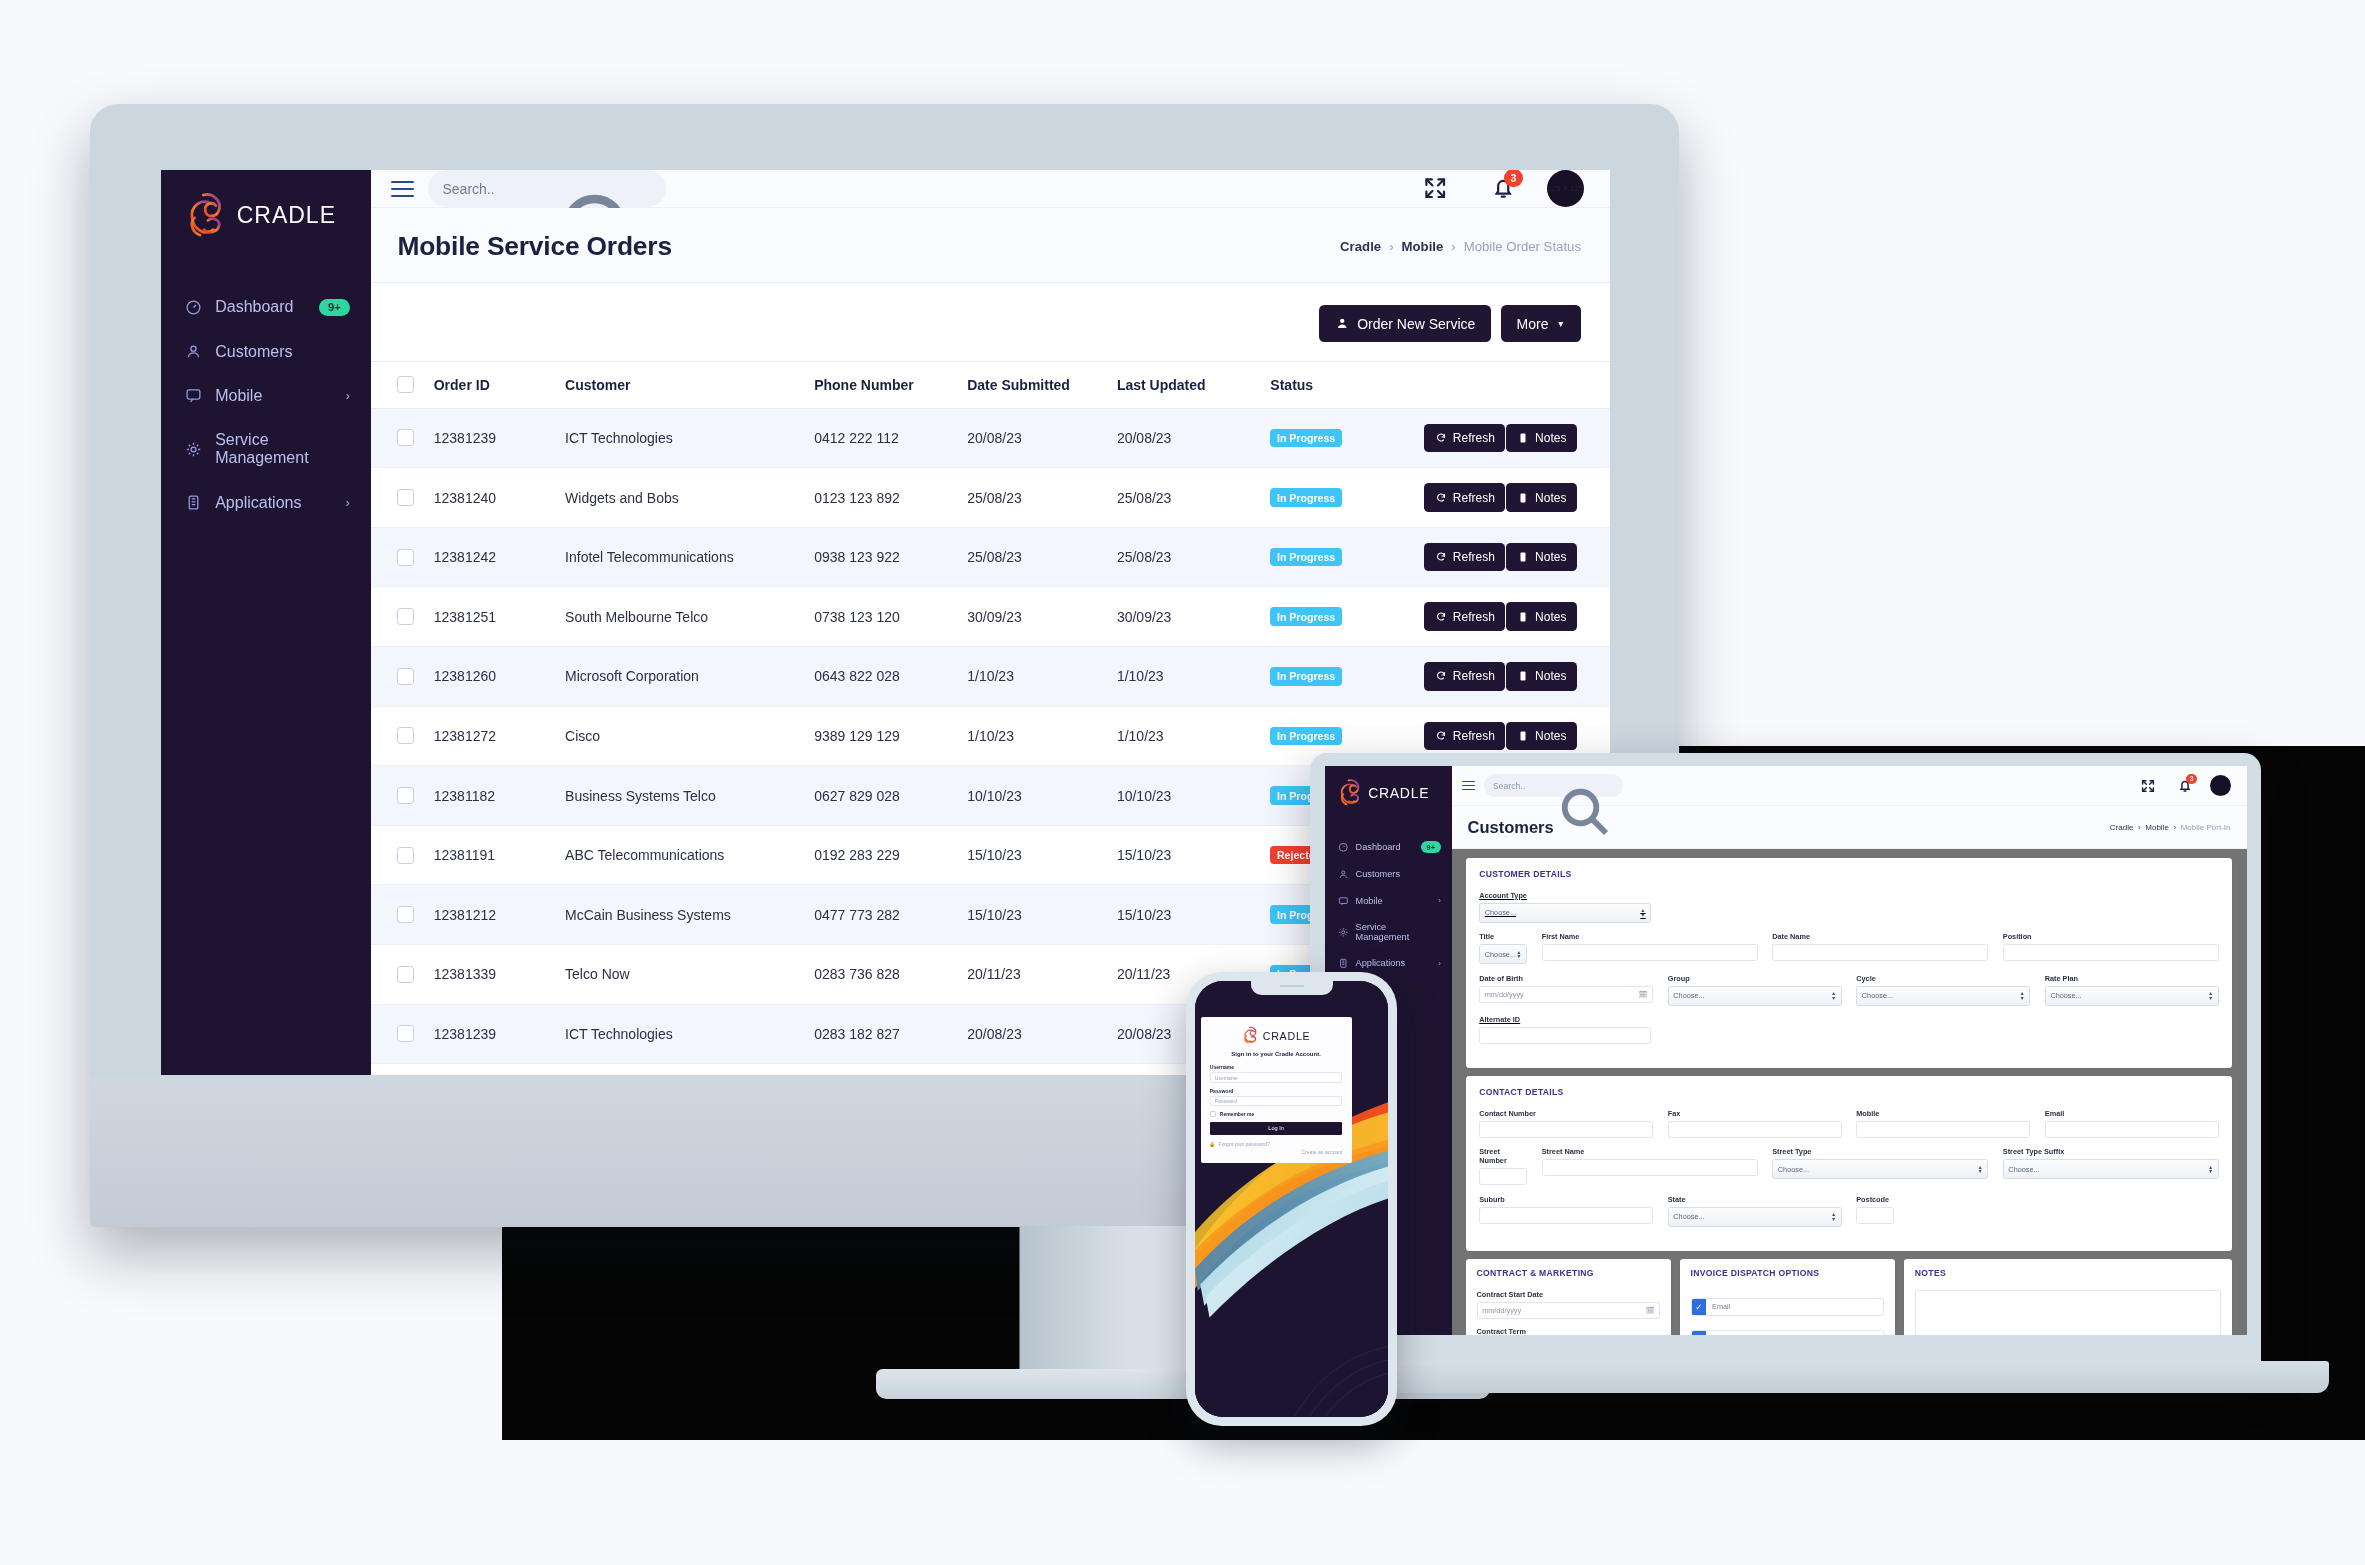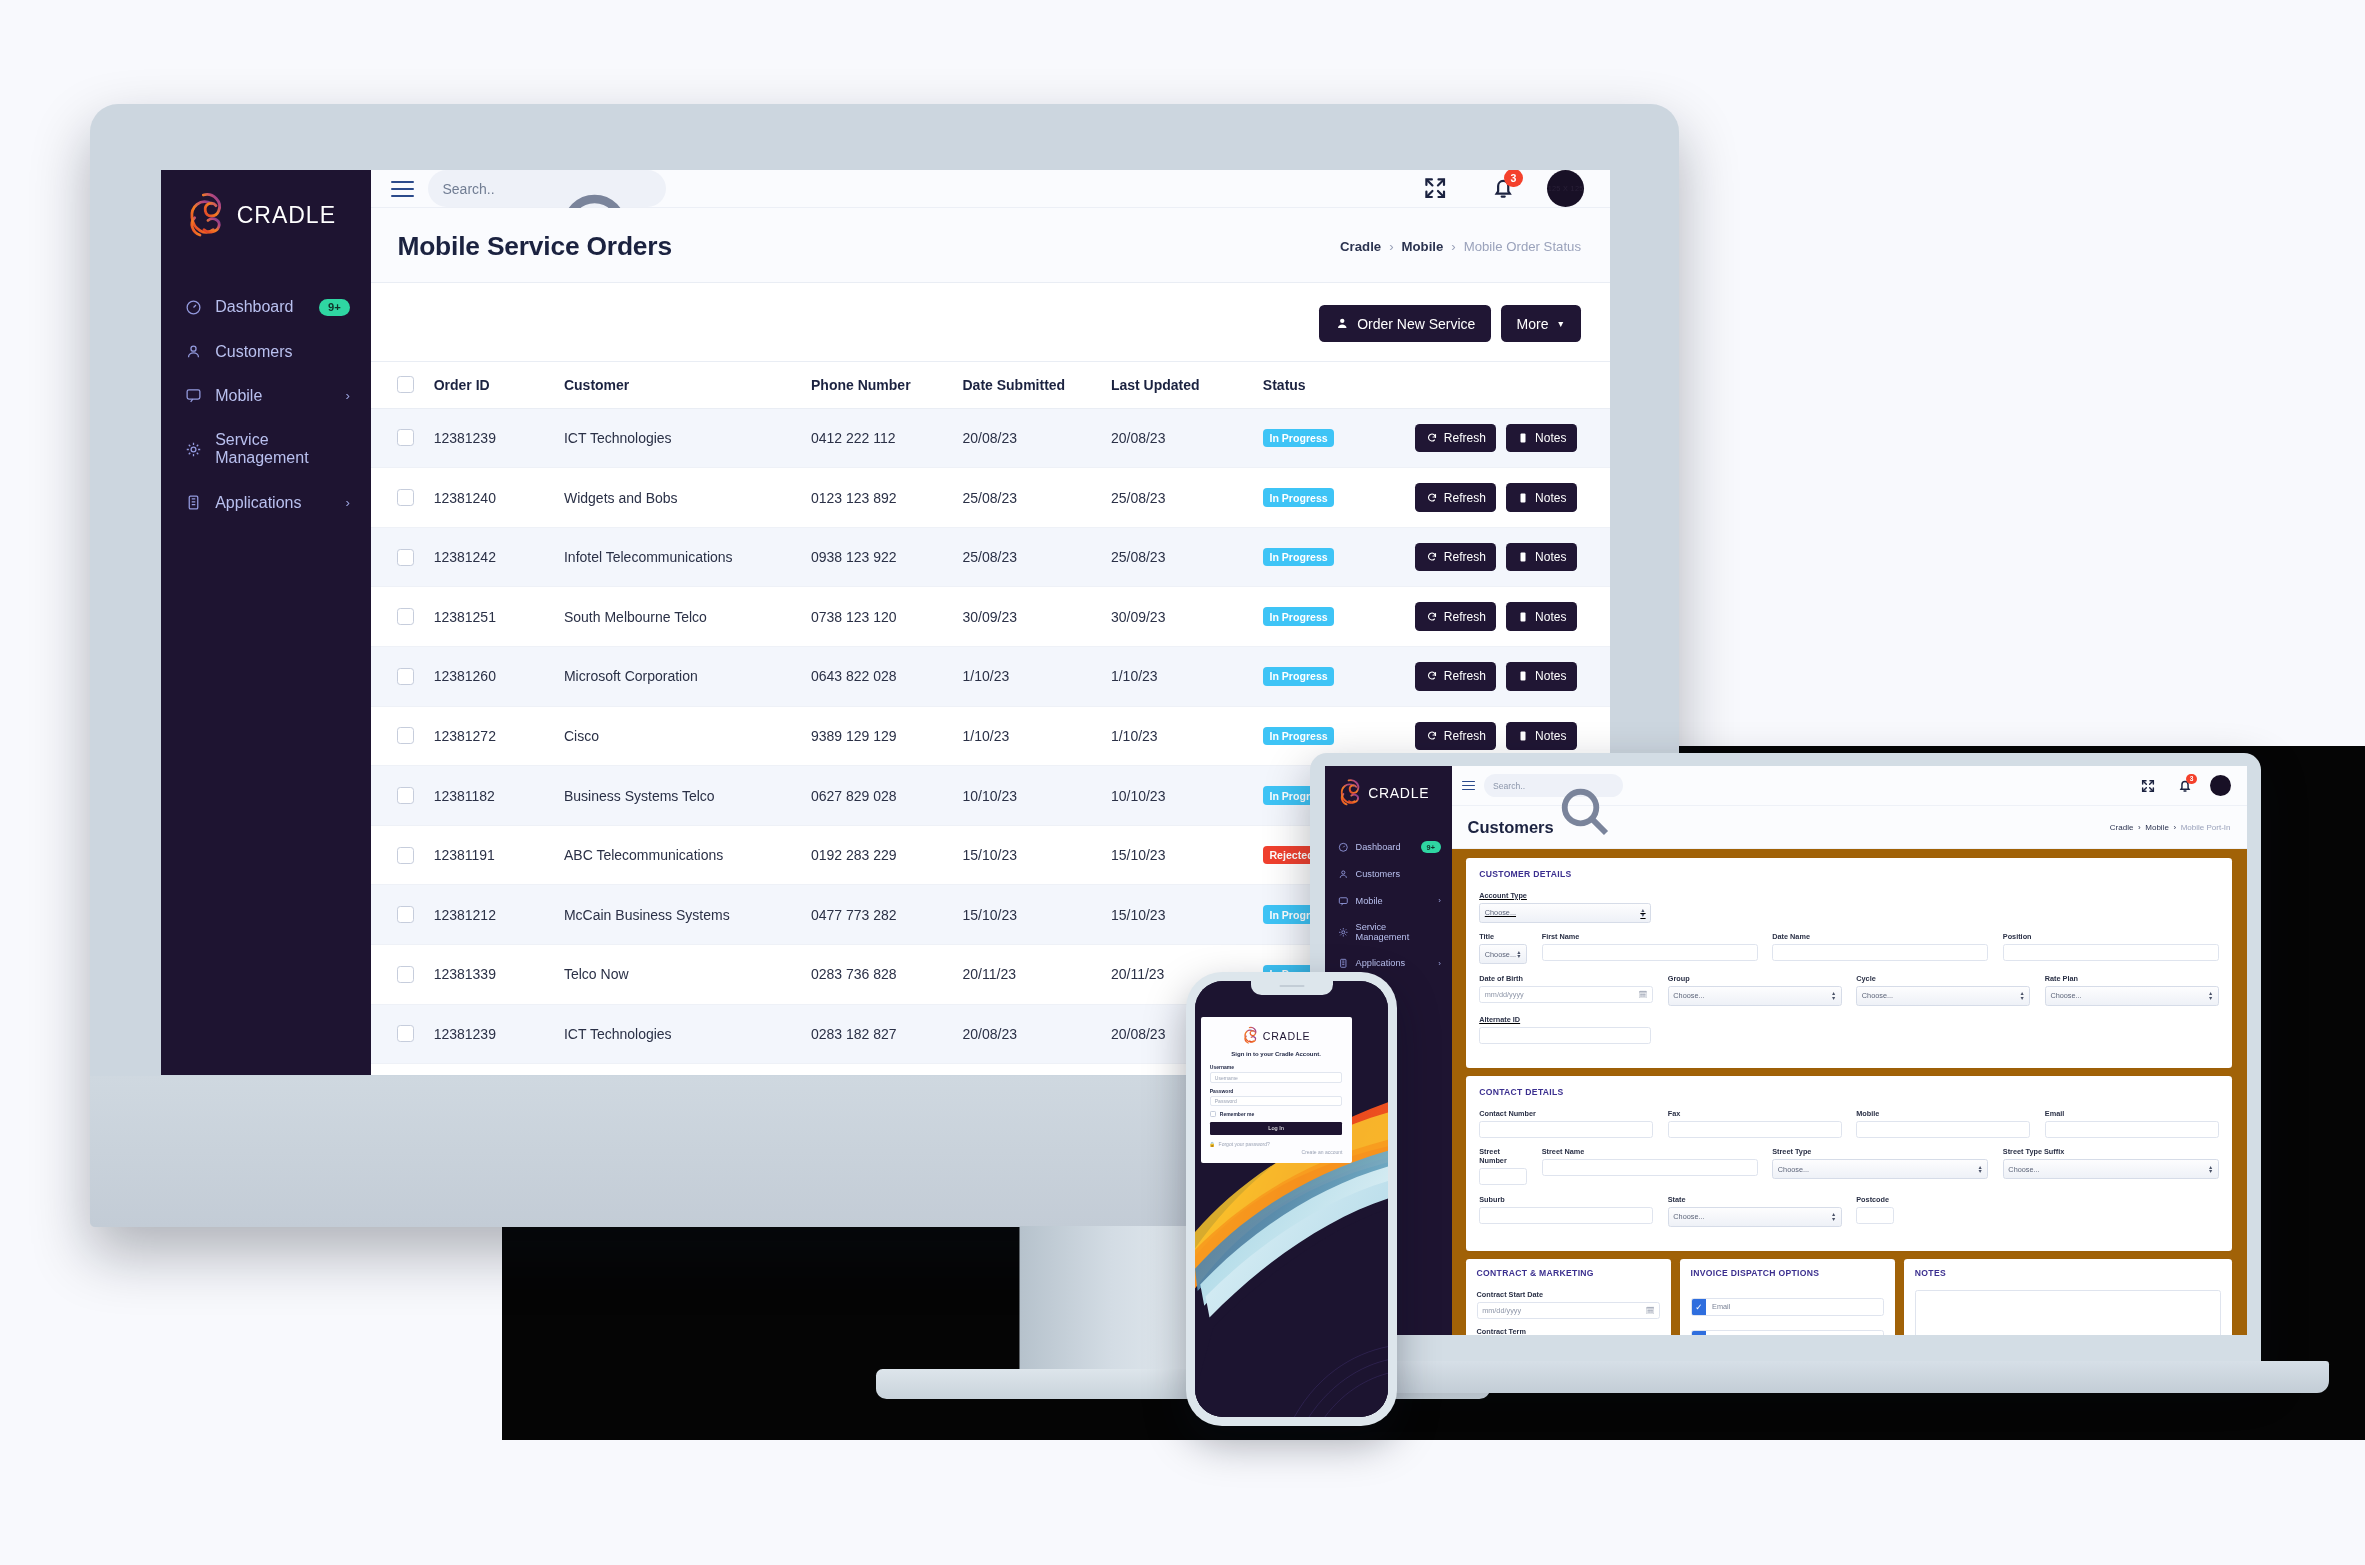--- a/index.html
+++ b/index.html
@@ -142,21 +142,21 @@
   .chk {
     width: 17px; height: 17px; border: 1px solid #c6cddc; border-radius: 3.3px;
     background: #fff; display: block; cursor: pointer;
   }
   .pill {
     display: inline-block; border-radius: 4px; color: #fff;
     font-size: 10.6px; font-weight: 700; padding: 3.3px 6.6px;
   }
   .pill.prog { background: #3ec4f6; }
   .pill.rej  { background: #f0402e; }
-  .rowbtns { display: flex; gap: 10px; justify-content: flex-end; padding-right: 26.4px; }
+  .rowbtns { display: flex; gap: 1px; justify-content: flex-end; padding-right: 26.4px; }
   .rbtn {
     background: #201634; color: #fff; border-radius: 4.6px; font-size: 12px;
     padding: 7.3px 10.6px; display: flex; align-items: center; gap: 6px;
     border: none; font-family: inherit; cursor: pointer; white-space: nowrap;
   }
   .rbtn svg { width: 12px; height: 12px; }
 
   
   #laptop {
     position: absolute; left: 1298px; top: 753px; width: 1057px; height: 687px;
@@ -198,21 +198,21 @@
   .lt-search { width:139px; height:22.5px; background:#eef1f8; border-radius:13.2px; display:flex; align-items:center; padding:0 9.2px; gap:4px; }
   .lt-search span { flex:1; color:#8d97ab; font-size:8.6px; }
   .lt-ticon { width:16px; height:16px; position:relative; }
   .lt-ticon svg { width:100%; height:100%; }
   .lt-bell-badge { position:absolute; right:-4px; top:-4px; background:#f4412c; color:#fff; font-size:6.6px; font-weight:700; border-radius:50%; width:10.6px; height:10.6px; display:flex; align-items:center; justify-content:center; }
   .lt-avatar { width:21px; height:21px; border-radius:50%; background:#181026; margin-left:8px; }
   .lt-pagehead { display:flex; align-items:center; padding:12px 16px 10.6px 16px; border-bottom:0.7px solid #eef1f7; }
   .lt-pagetitle { font-size:16.5px; font-weight:700; color:#1b2240; }
   .lt-crumbs { margin-left:auto; font-size:8px; color:#2b3350; display:flex; gap:4.6px; }
   .lt-crumbs .cur { color:#9aa2bb; }
-  .lt-body { flex:1; background:#a16207; padding:9.2px 14.5px; overflow:hidden; }
+  .lt-body { flex:1; background:#737373; padding:9.2px 14.5px; overflow:hidden; }
   .lt-card { background:#fff; border-radius:3.3px; padding:10.6px 13.2px 14.5px 13.2px; margin-bottom:8px; box-shadow:0 0.7px 2px rgba(30,40,70,.05); }
   .lt-sect { font-size:8.6px; font-weight:700; color:#3b2f8f; letter-spacing:0.3px; margin-bottom:12px; }
   .lt-grid { display:grid; gap:7.3px 14.5px; margin-bottom:9.2px; }
   .g4 { grid-template-columns: 1fr 1fr 1fr 1fr; }
   .g-title { grid-template-columns: 48px 1fr 1fr 1fr; }
   .g-street { grid-template-columns: 48px 1fr 1fr 1fr; }
   .g1 { grid-template-columns: 1fr; max-width:172px;text-decoration:underline; }
   .fld-l { font-size:7.3px; color:#2a3046; font-weight:700; margin-bottom:3.3px; display:block; }
   .fld-in { height:17px; border:0.7px solid #dfe4ee; border-radius:2.6px; background:#fff; width:100%; }
   .fld-sel {

